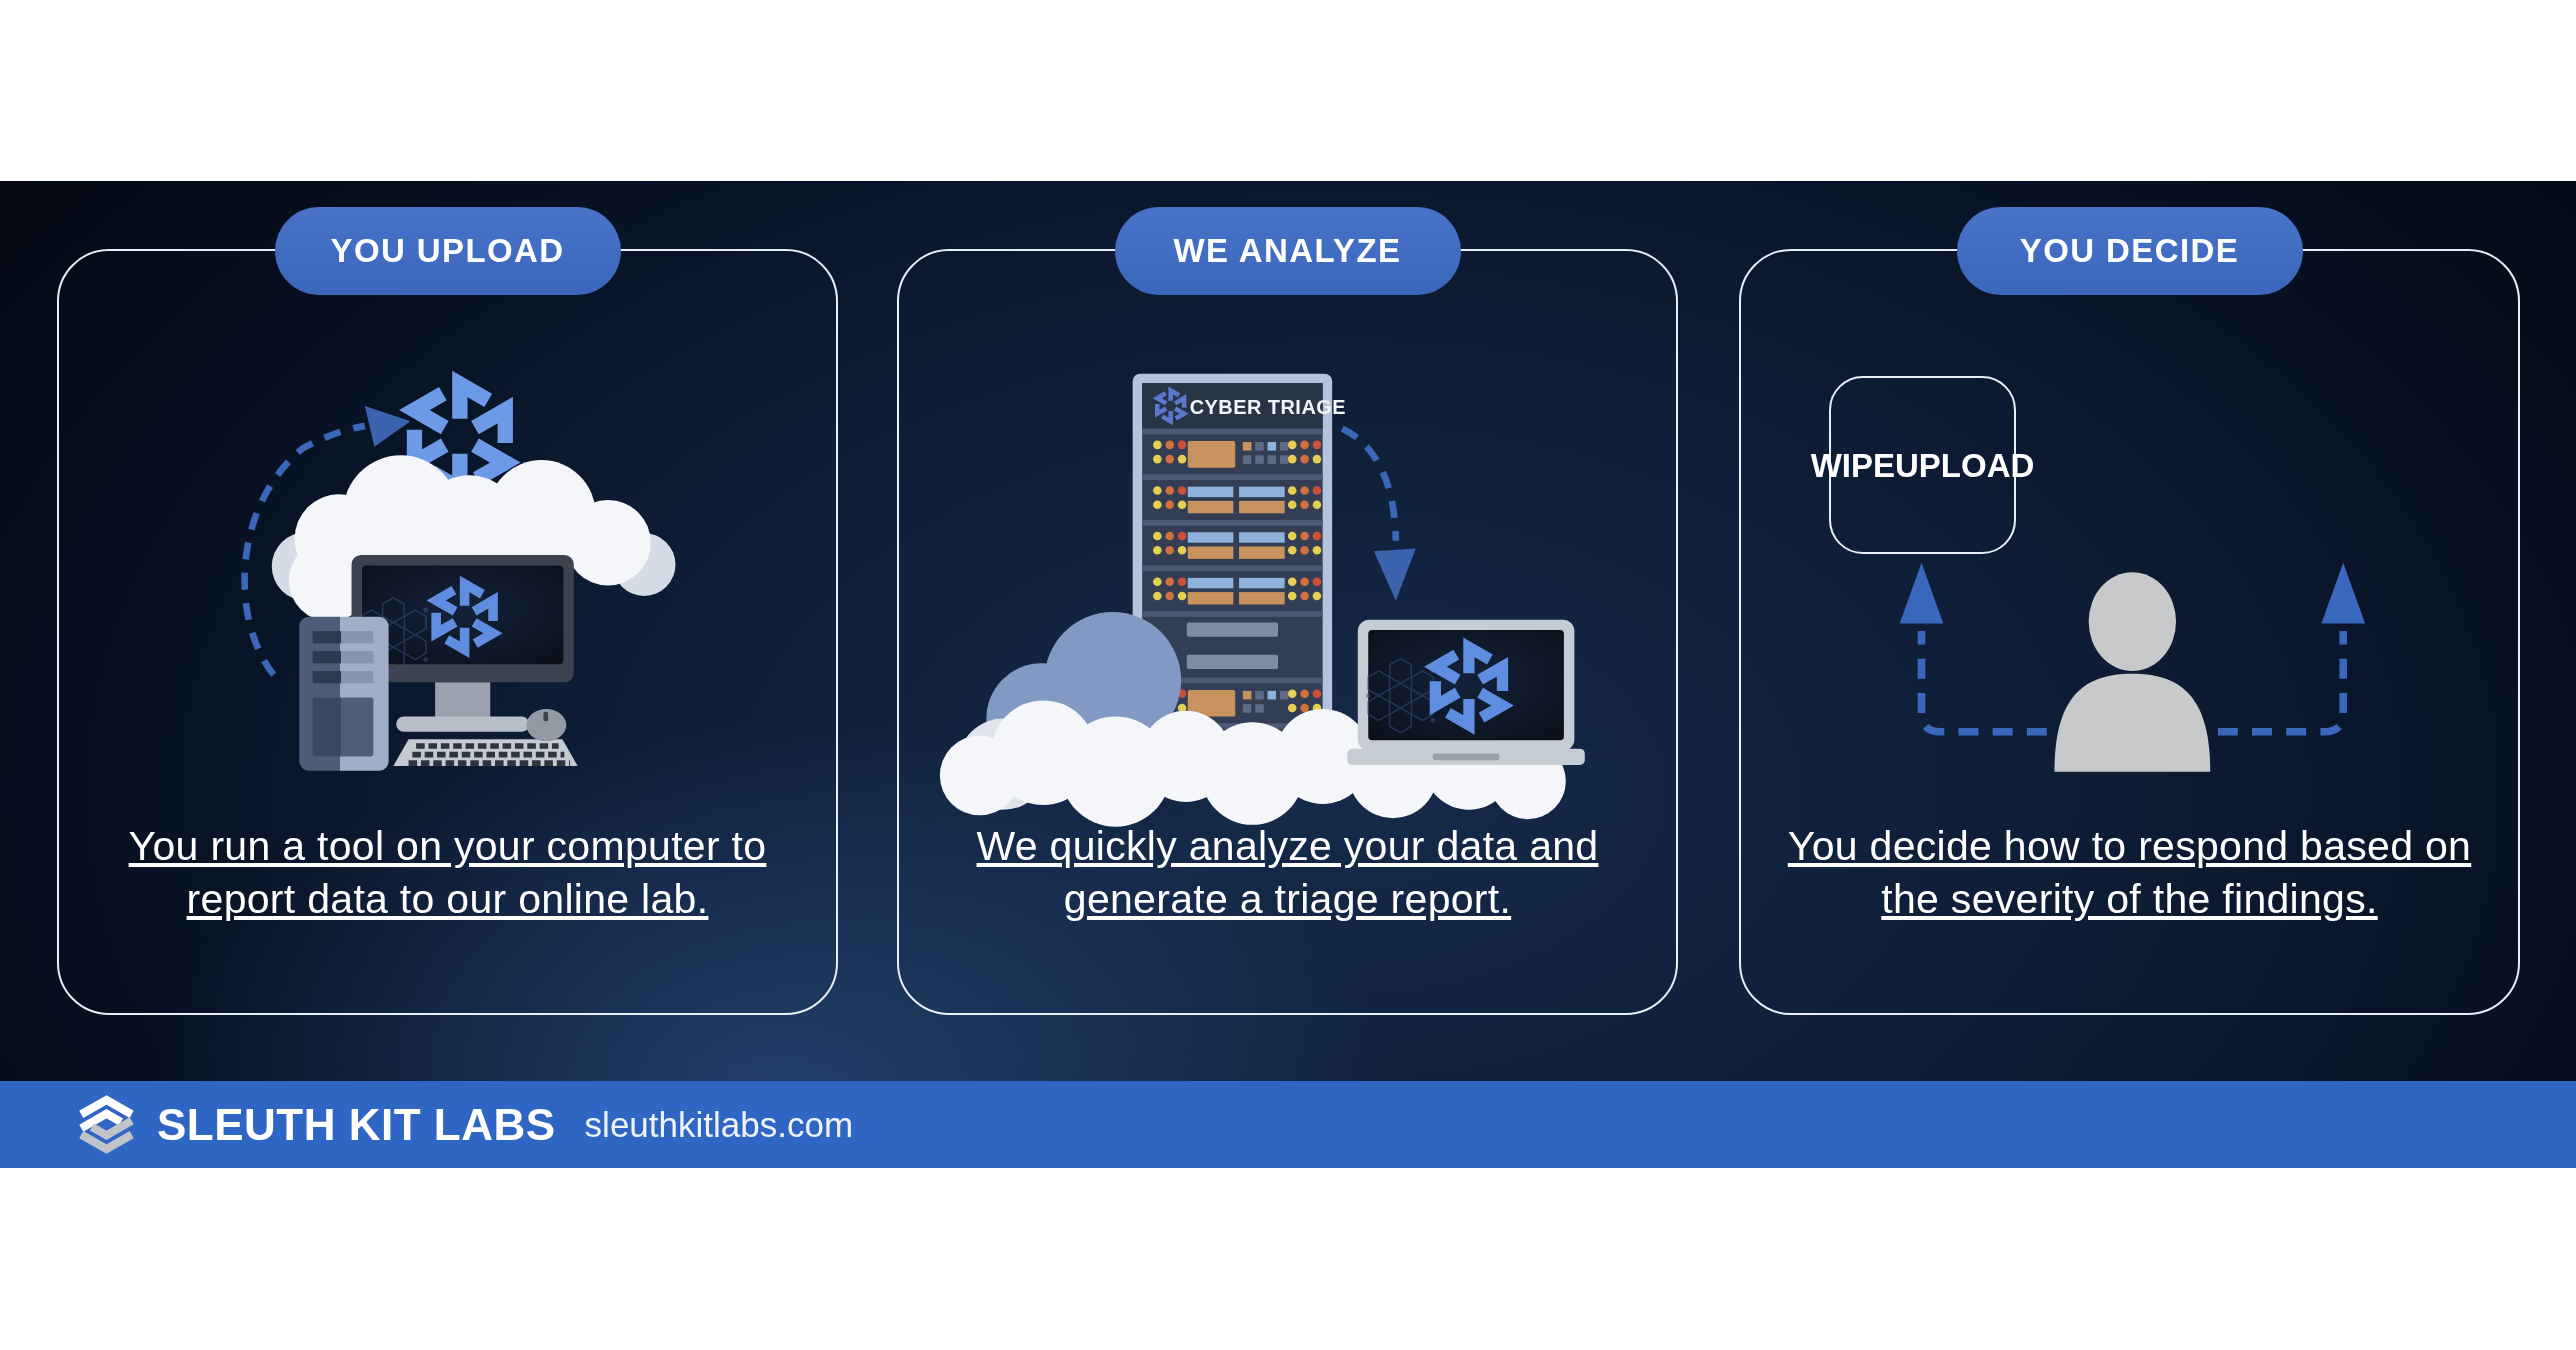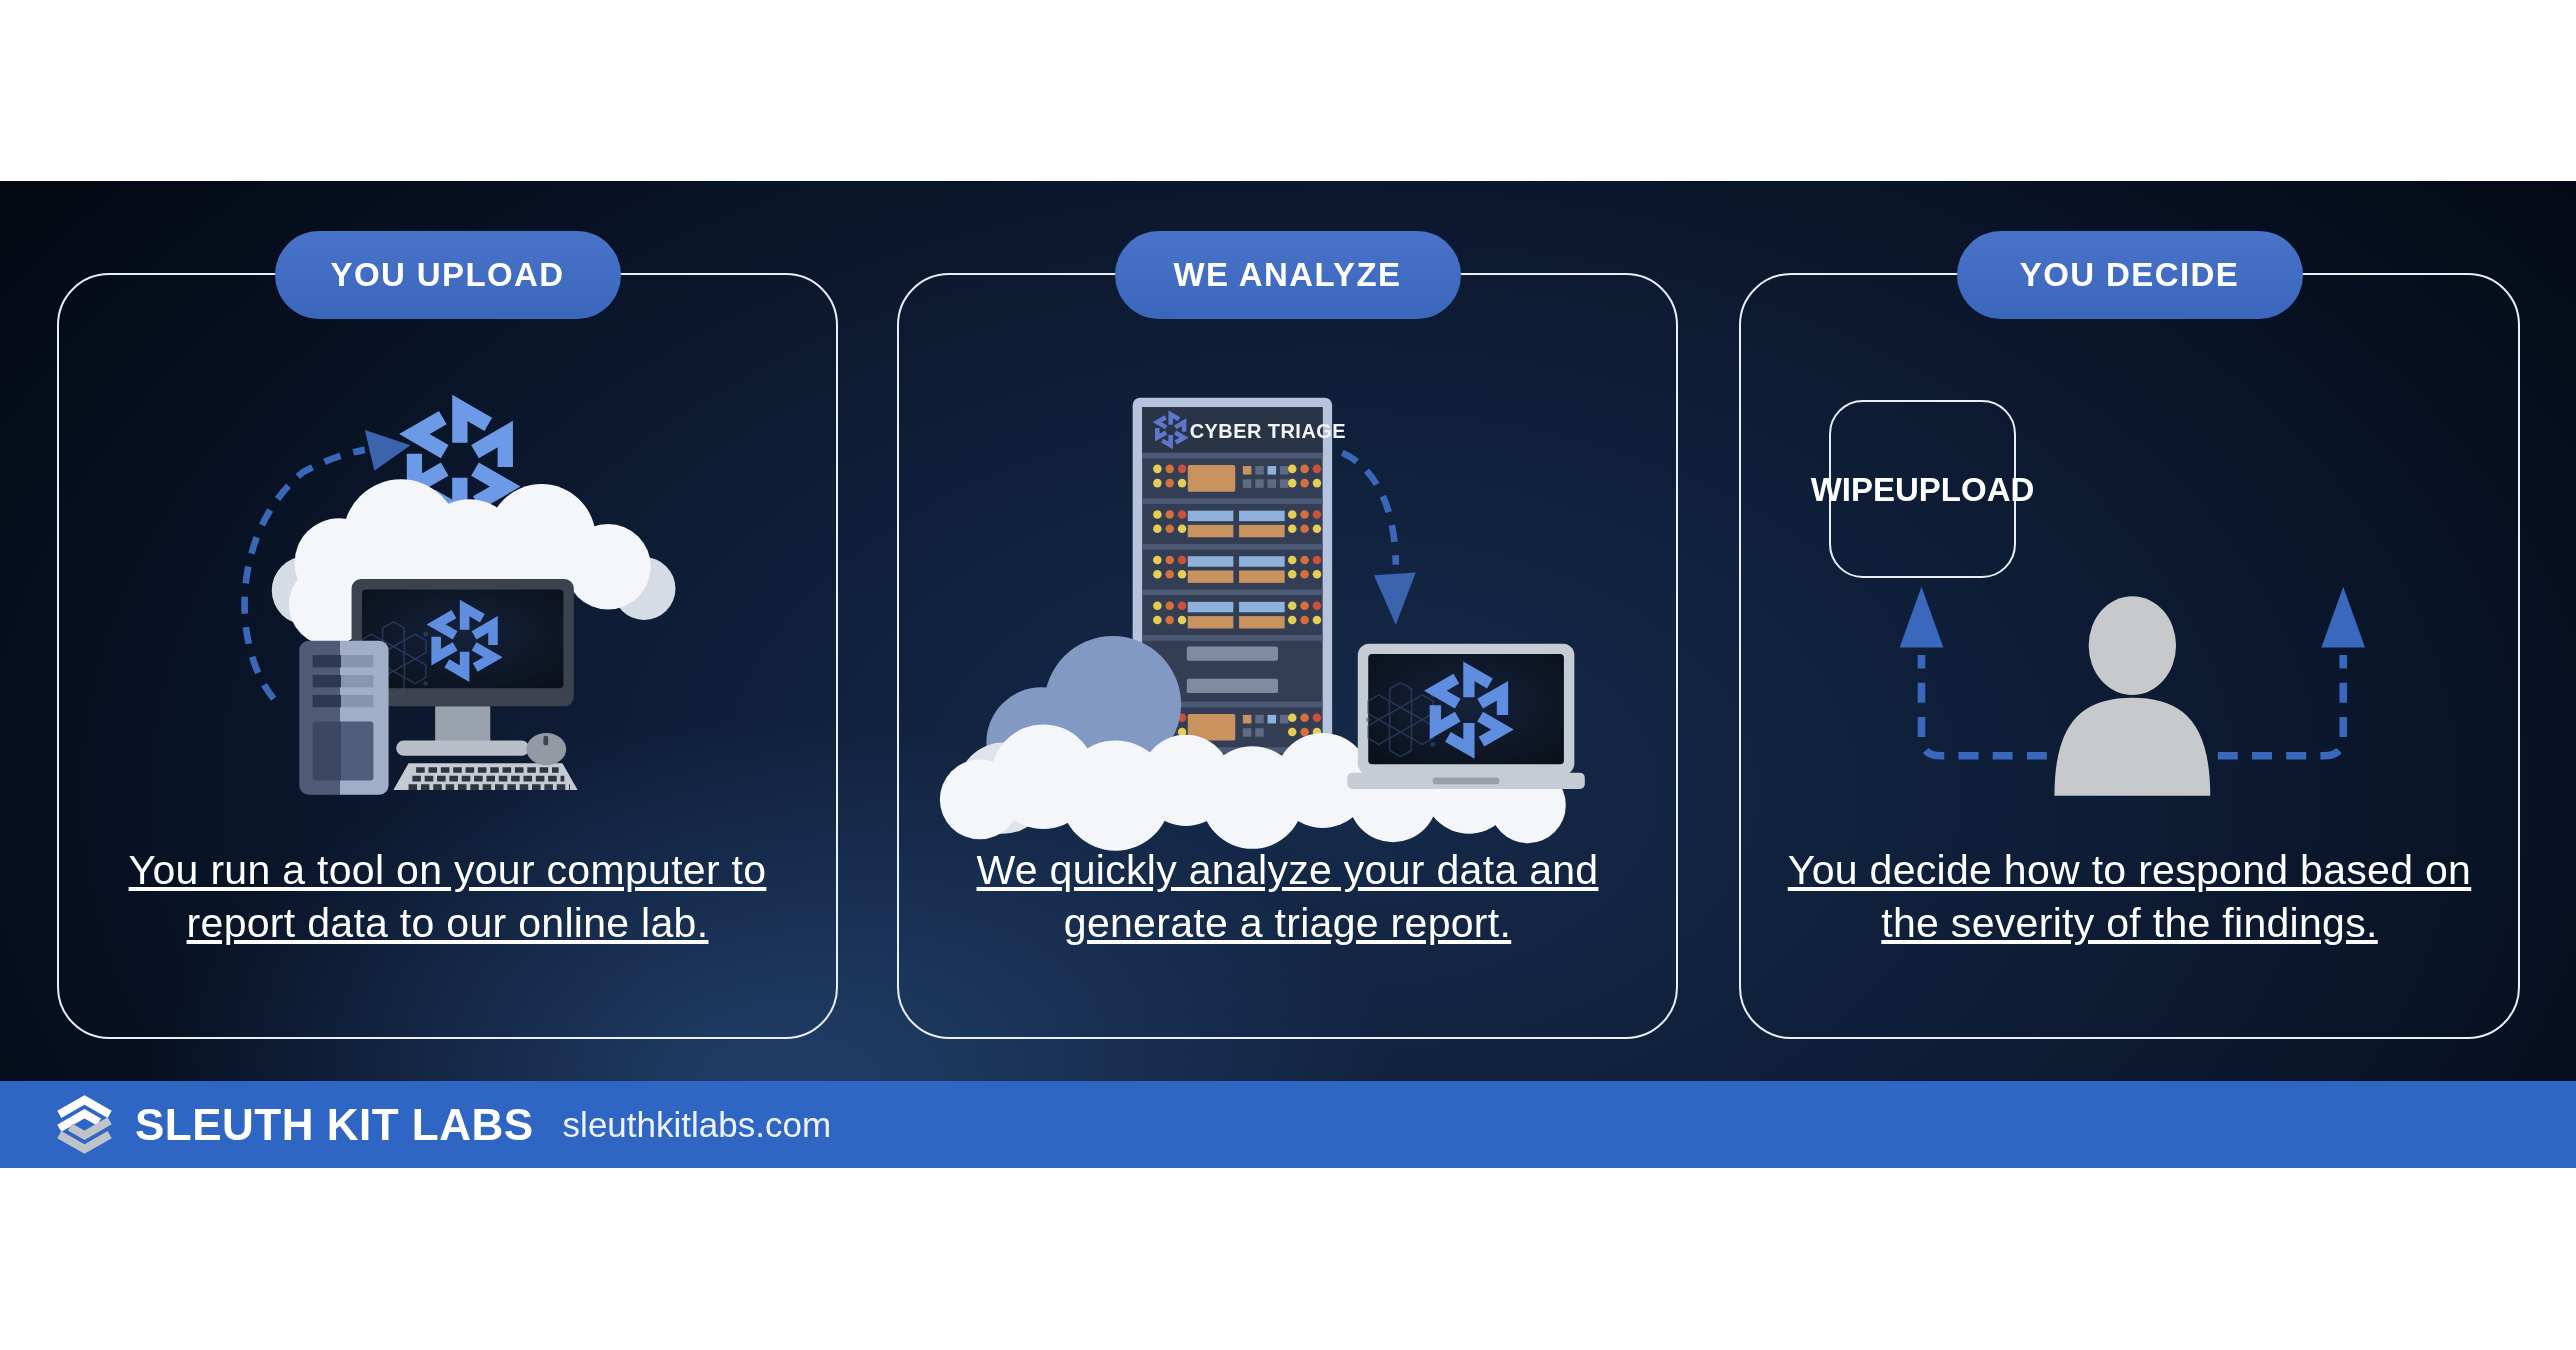--- a/index.html
+++ b/index.html
@@ -4,40 +4,40 @@
 <style>
   html,body{margin:0;padding:0;background:#ffffff;}
   .canvas{position:relative;width:2576px;height:1351px;background:#ffffff;overflow:hidden;
           font-family:"Liberation Sans",sans-serif;}
   
   .stage{position:absolute;left:0;top:181px;width:2576px;height:901px;
          background:
            radial-gradient(1003px 611px at 30% 102%, rgba(58,104,168,.45), rgba(58,104,168,0) 62%),
            radial-gradient(1671px 1032px at 52% 68%, #152a4a 0%, #0e1d36 45%, #071021 76%, #040912 100%);
          background-color:#060d1b;}
-  .card{position:absolute;top:92px;width:781px;height:766px;
+  .card{position:absolute;top:68px;width:781px;height:766px;
         border:2.9px solid #e9eff6;border-radius:52px;box-sizing:border-box;}
   .card.c1{left:57px}.card.c2{left:897px}.card.c3{left:1739px}
   .badge{position:absolute;top:0;left:50%;transform:translate(-50%,-50%);
          height:88px;min-width:346px;padding:0 50px;border-radius:44px;box-sizing:border-box;
          background:linear-gradient(180deg,#4873c8 0%,#3a66bb 100%);
          color:#ffffff;font-weight:bold;font-size:33px;letter-spacing:1.4px;
          display:flex;align-items:center;justify-content:center;white-space:nowrap;}
   .caption{position:absolute;left:29px;right:29px;top:569px;text-align:center;
            color:#ffffff;font-size:41px;line-height:53px;letter-spacing:0.3px;text-decoration:underline;}
   .illu{position:absolute;left:0;top:0;width:100%;height:100%;display:block;}
   
   .decision-box{position:absolute;top:125px;width:187px;height:178px;box-sizing:border-box;
                 border:2.9px solid #e9eef5;border-radius:34px;
                 display:flex;flex-direction:row;align-items:center;justify-content:center;
                 color:#ffffff;font-weight:bold;font-size:33px;line-height:43px;text-align:center;}
   .box-left{left:88px}.box-right{left:512px}
   
   .footer{position:absolute;left:0;top:1081px;width:2576px;height:87px;background:#2f66c3;
-          display:flex;align-items:center;padding-left:53px;box-sizing:border-box;}
+          display:flex;align-items:center;padding-left:75px;box-sizing:border-box;}
   .brand{color:#ffffff;font-weight:bold;font-size:44px;letter-spacing:0.5px;margin-left:19px;white-space:nowrap;}
   .site{color:#eef3fa;font-size:35px;margin-left:29px;white-space:nowrap;text-align:center;}
   .hidden-defs{position:absolute;width:0;height:0;overflow:hidden;}
 </style>
 </head>
 <body>
 
 <div class="canvas">
 
   <svg class="hidden-defs" aria-hidden="true">

